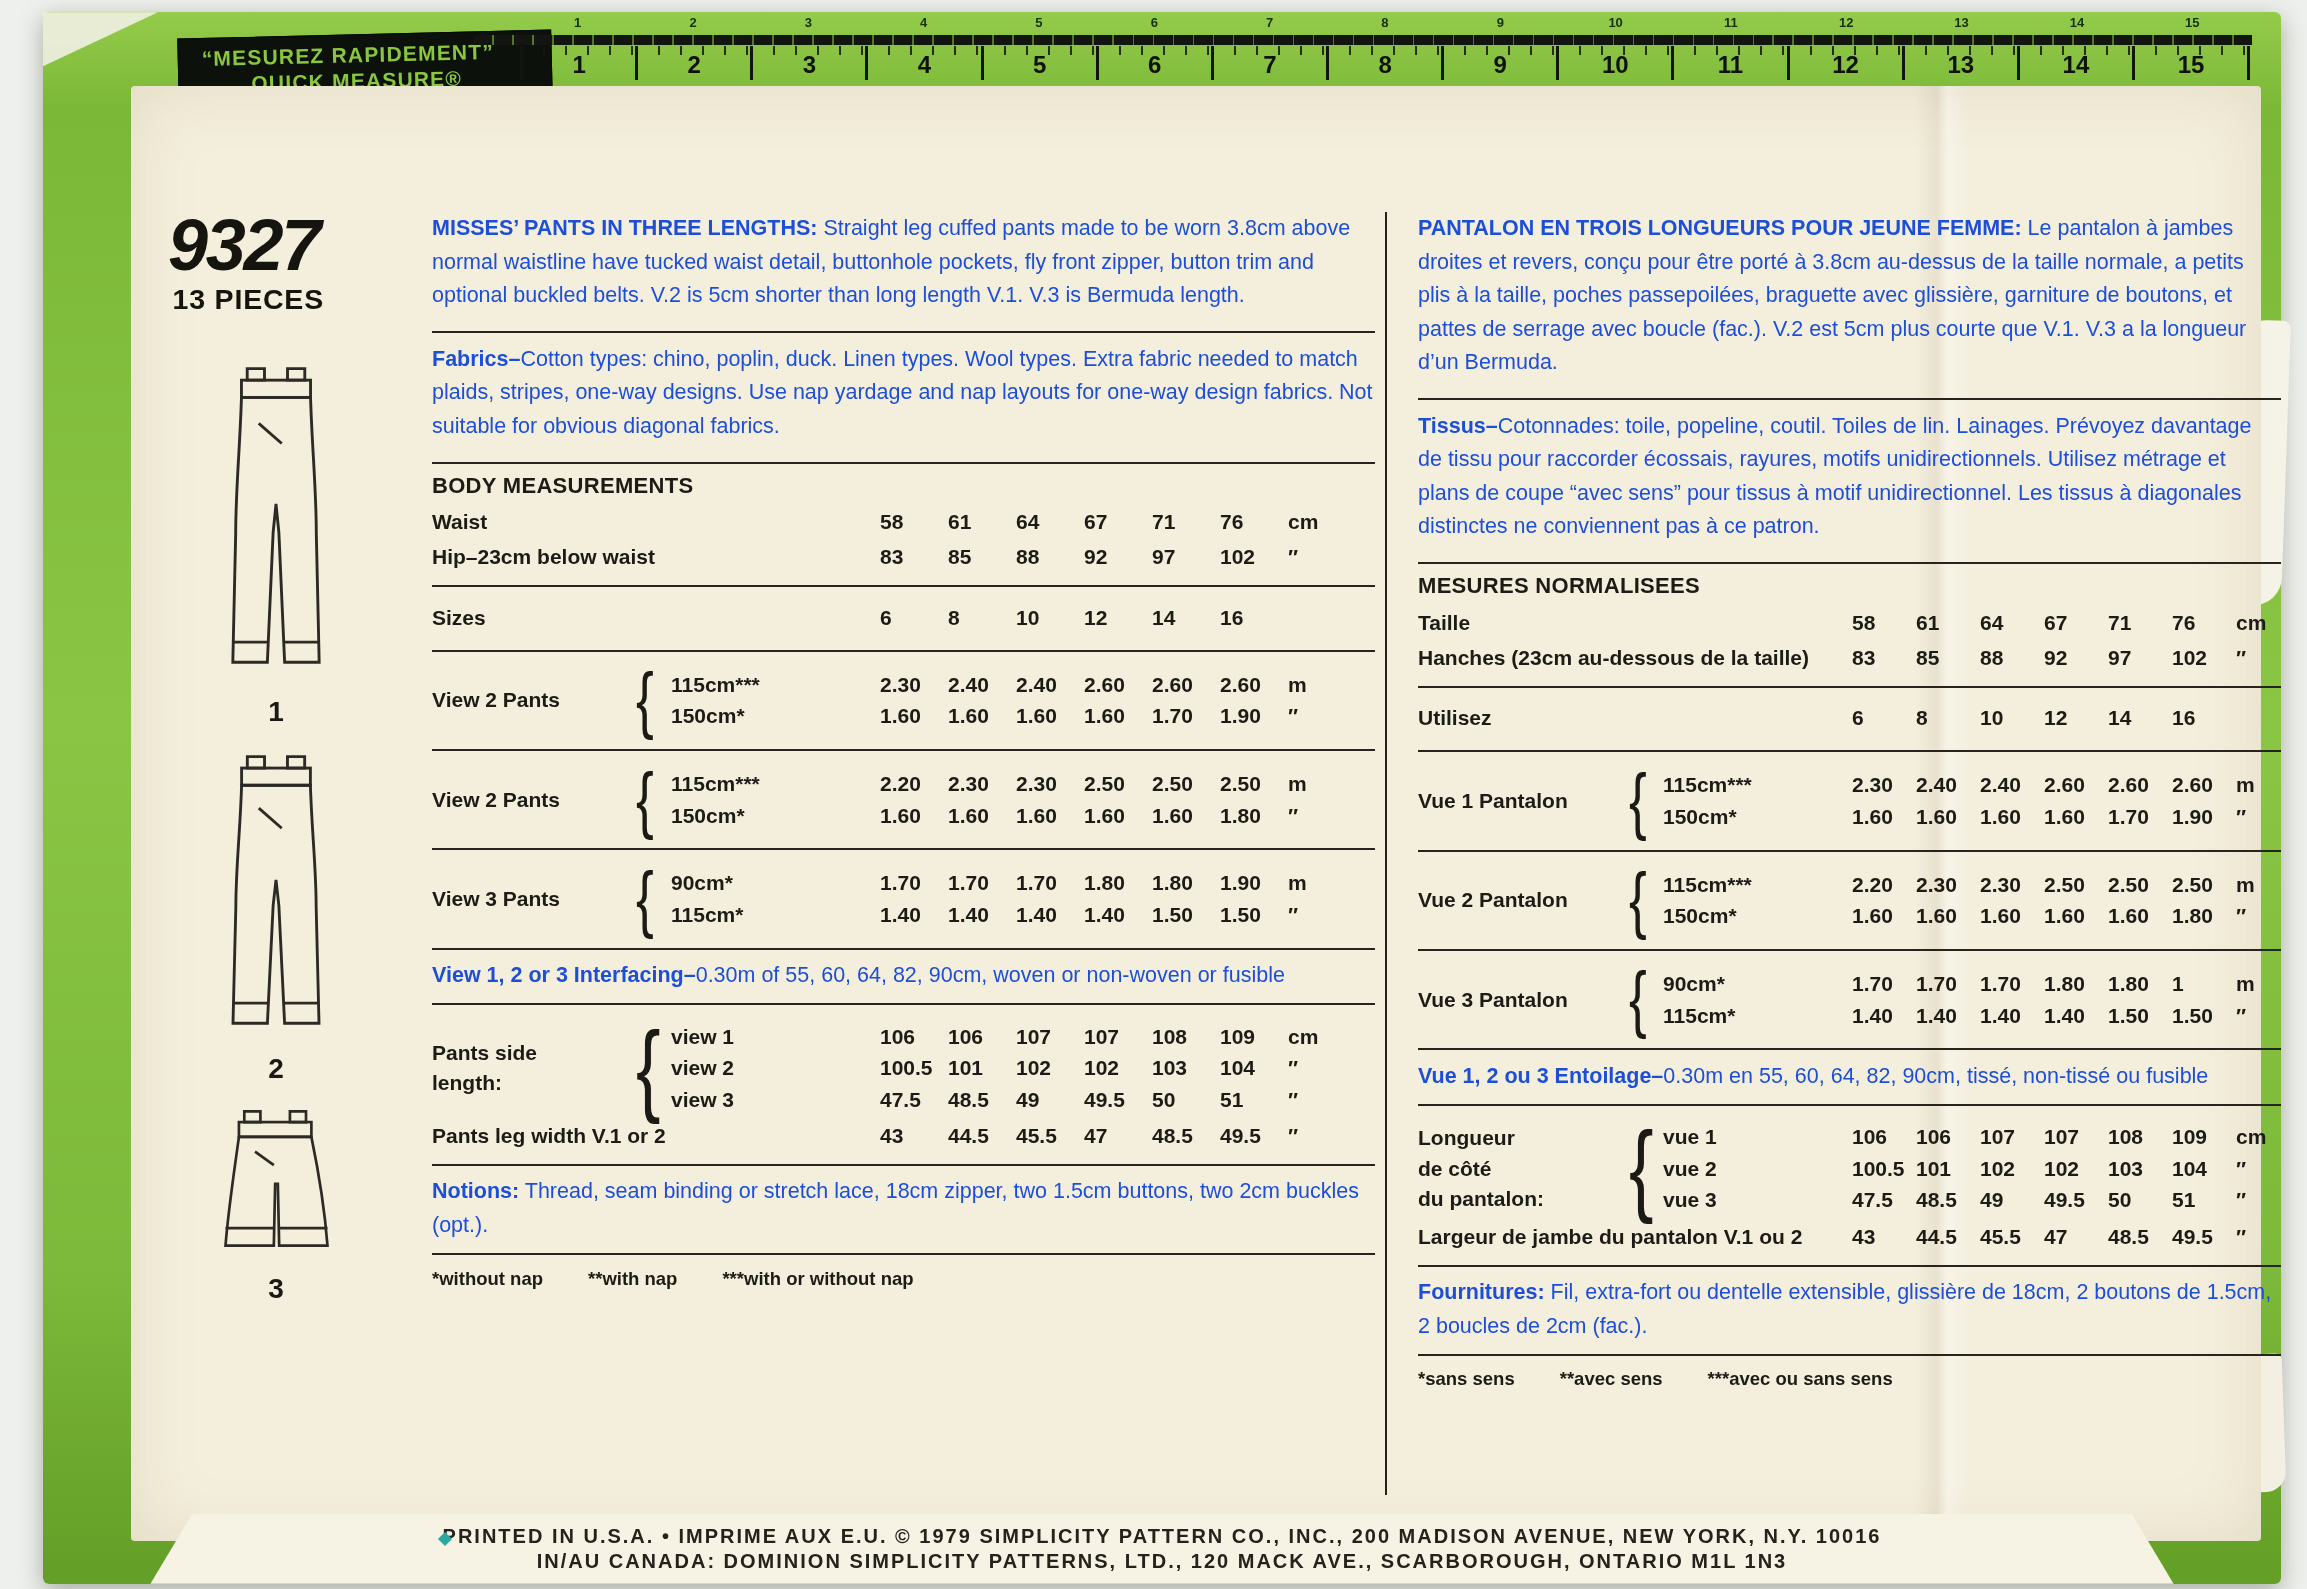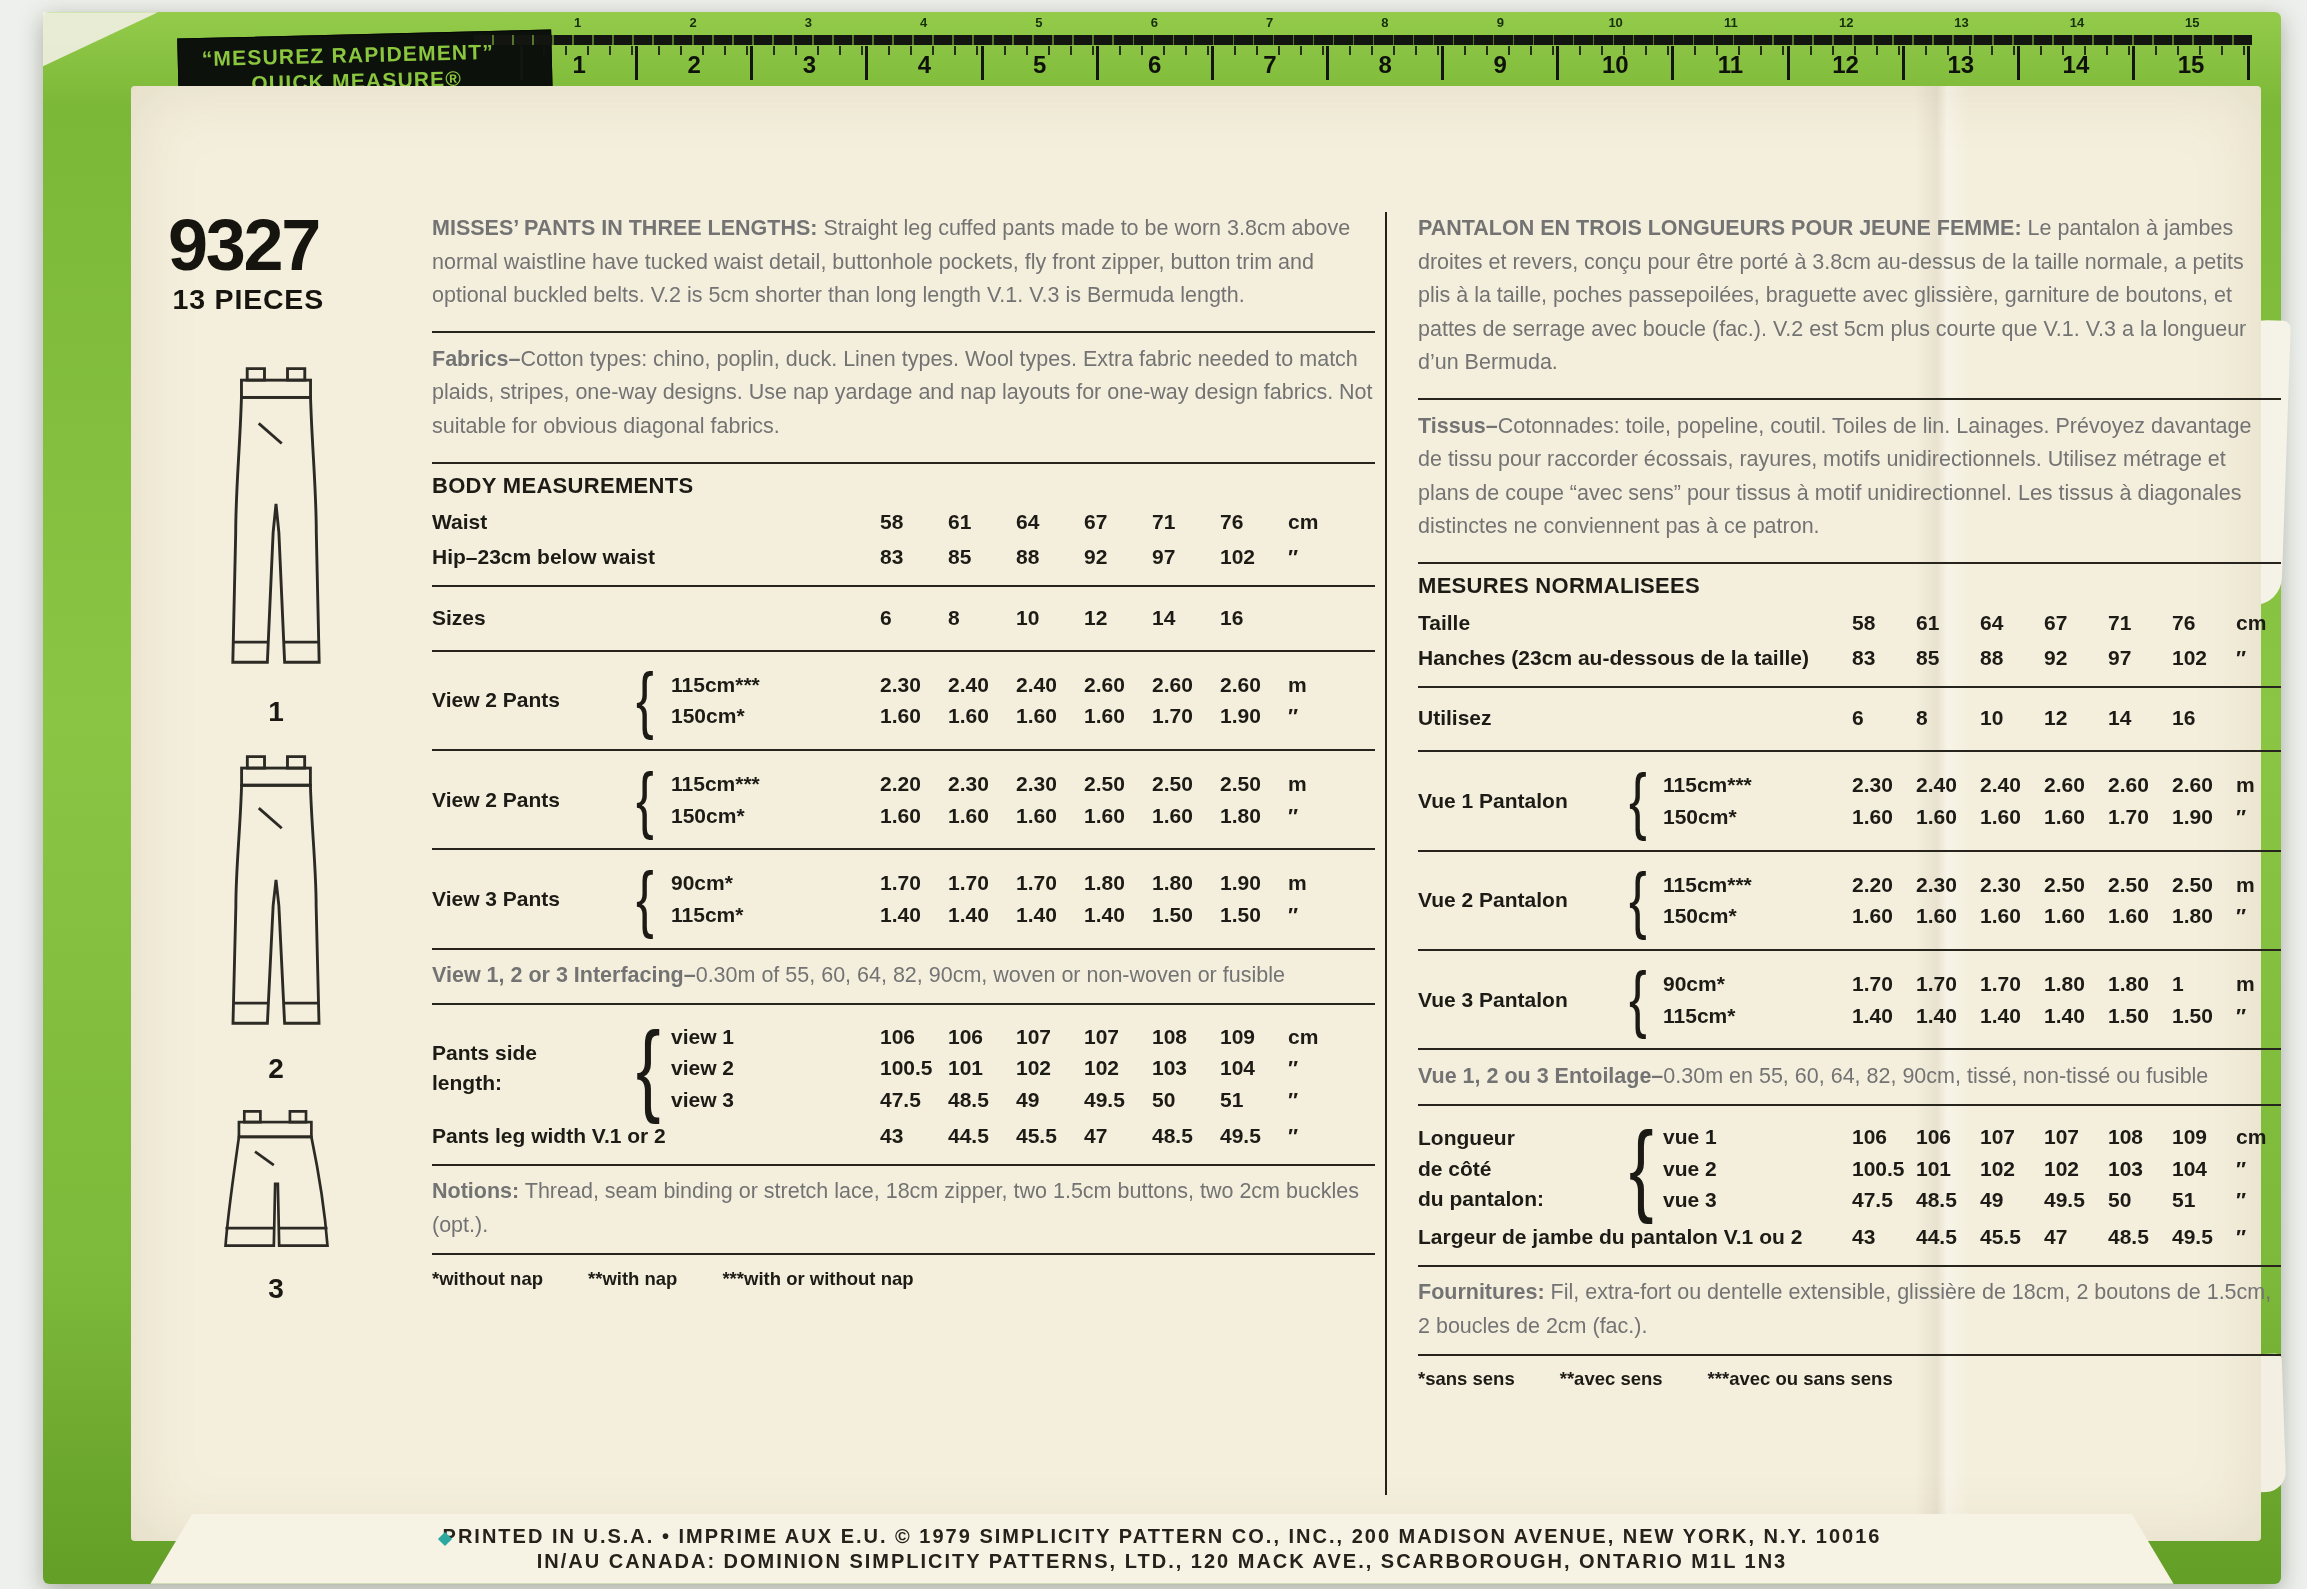--- a/index.html
+++ b/index.html
@@ -49,36 +49,36 @@
   .paper {
     position:absolute; left:88px; top:74px; width:2130px; height:1455px;
     background:#f4efdd; border-radius:3.8px;
     box-shadow:inset 0 0 69px rgba(120,96,50,.14);
   }
   .crease { position:absolute; left:1784px; top:0; width:54px; height:100%;
     background:linear-gradient(90deg, rgba(0,0,0,0), rgba(90,70,40,.08) 40%, rgba(255,255,255,.30) 60%, rgba(0,0,0,0)); }
 
   
   .pattern-id { position:absolute; left:37px; top:123px; color:#16140f; }
-  .pattern-number { font-size:72px; font-weight:900; letter-spacing:-2.3px; line-height:1; }
+  .pattern-number { font-size:72px; font-weight:900; letter-spacing:-2.3px; line-height:1;font-style:italic; }
   .pattern-pieces { font-size:28.5px; font-weight:700; letter-spacing:0.8px; margin-top:1.5px; padding-left:4.6px; }
 
   .figures { position:absolute; left:48px; top:274px; width:194px; display:flex; flex-direction:column; align-items:center; }
   .figure { display:flex; flex-direction:column; align-items:center; margin-bottom:20px; }
   .figure svg { display:block; }
   .figure-label { font-size:28px; font-weight:700; color:#1b1913; margin-top:4.6px; }
 
   
   .divider { position:absolute; left:1254px; top:126px; width:2.3px; height:1283px; background:#23211a; }
 
   .col { position:absolute; top:126px; color:#1d1b15; }
   .col-en { left:301px;  width:943px; --lw:204px; --bw:35px; --sw:209px; --vw:68px; --uw:45px; }
   .col-fr { left:1287px; width:863px; --lw:211px; --bw:34px; --sw:189px; --vw:64px; --uw:43px; }
 
-  .para { font-size:21.5px; line-height:1.56; font-weight:400; color:#737373; margin-bottom:18.5px; }
+  .para { font-size:21.5px; line-height:1.56; font-weight:400; color:#1d4ed8; margin-bottom:18.5px; }
   .para b { font-weight:800; }
 
   .hr { border:none; border-top:2.3px solid #26241c; margin:10.8px 0 9.2px; }
 
   .sec-title { font-size:22px; font-weight:800; letter-spacing:0.3px; margin:4.6px 0 6.2px; }
 
   .simple-row {
     display:grid;
     grid-template-columns: calc(var(--lw) + var(--bw) + var(--sw)) repeat(6, var(--vw)) var(--uw);
     align-items:baseline; font-size:21px; font-weight:700; padding:5.4px 0;

